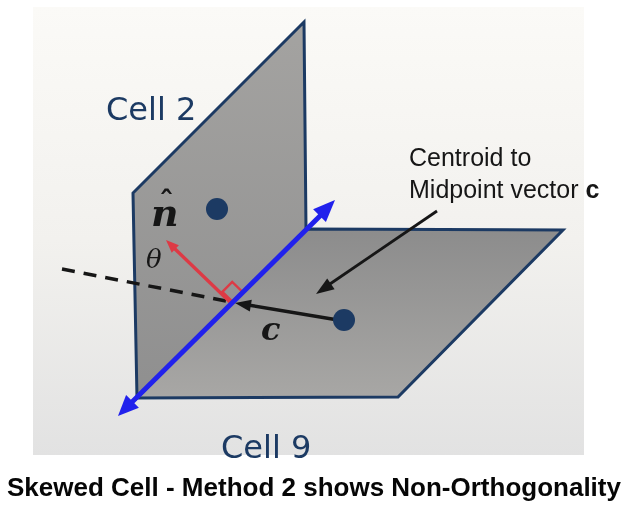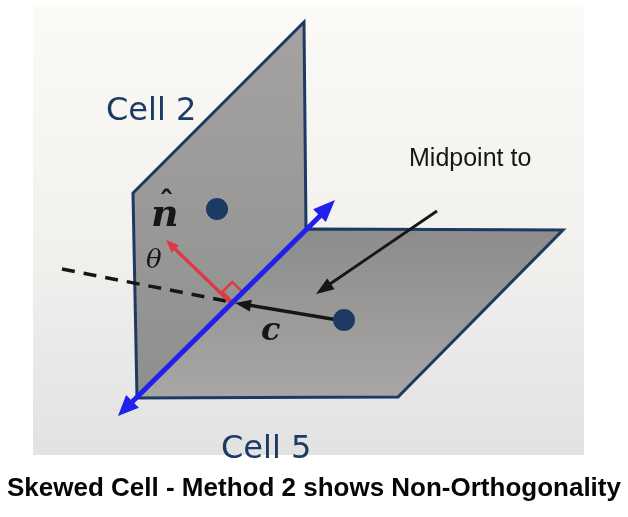--- a/index.html
+++ b/index.html
@@ -100,29 +100,30 @@
     <polygon class="ink-head" points="235,303 251.8,299.7 249.8,311.5"></polygon>
 
     <line class="ink-shaft-thin" x1="437" y1="211" x2="327" y2="286"></line>
     <polygon class="ink-head" points="316,294 327.2,278.4 334.6,289.2"></polygon>
 
     <circle class="centroid-dot" cx="217" cy="209" r="11"></circle>
     <circle class="centroid-dot" cx="344" cy="320" r="11"></circle>
   </svg>
 
   <div class="cell-label cell2-label">Cell 2</div>
-  <div class="cell-label cell1-label">Cell 5</div>
+  <div class="cell-label cell1-label">Cell 9</div>
 
   <div class="math nhat">
     <span class="hat">ˆ</span><span>n</span>
   </div>
 
   <div class="math theta">θ</div>
 
   <div class="math c-label">c</div>
 
   <div class="annotation">
-    <div>Midpoint to</div>
+    <div>Centroid to</div>
+    <div><span>Midpoint vector</span><span class="bold-c">c</span></div>
   </div>
 
   <div class="caption">Skewed Cell - Method 2 shows Non-Orthogonality</div>
 
 </div>
 
 </body></html>

